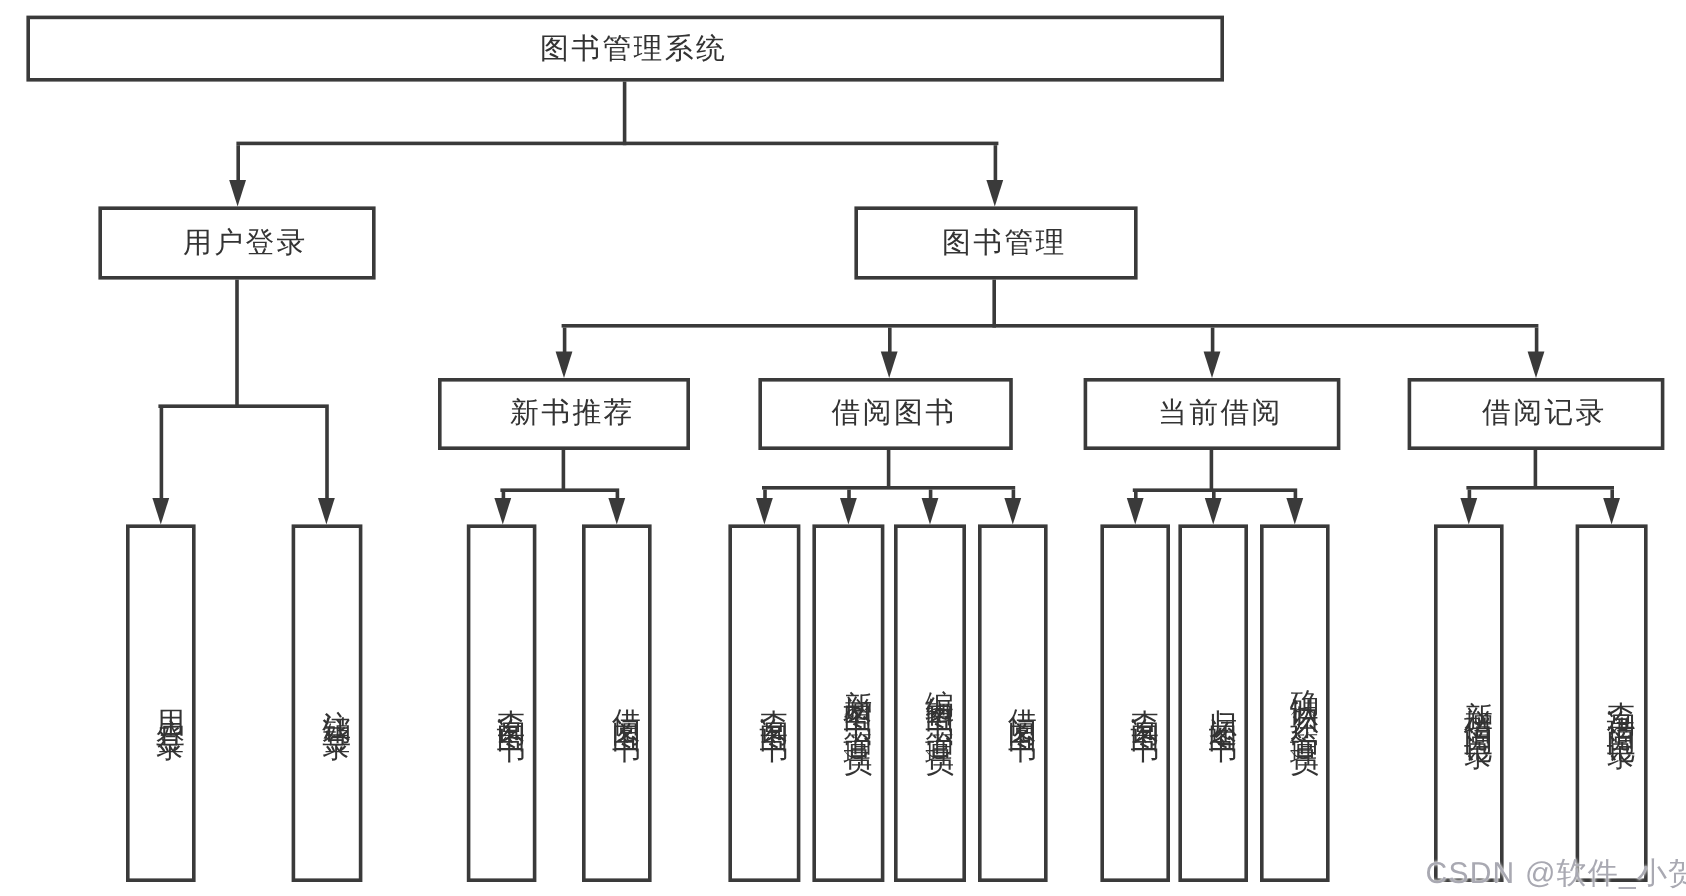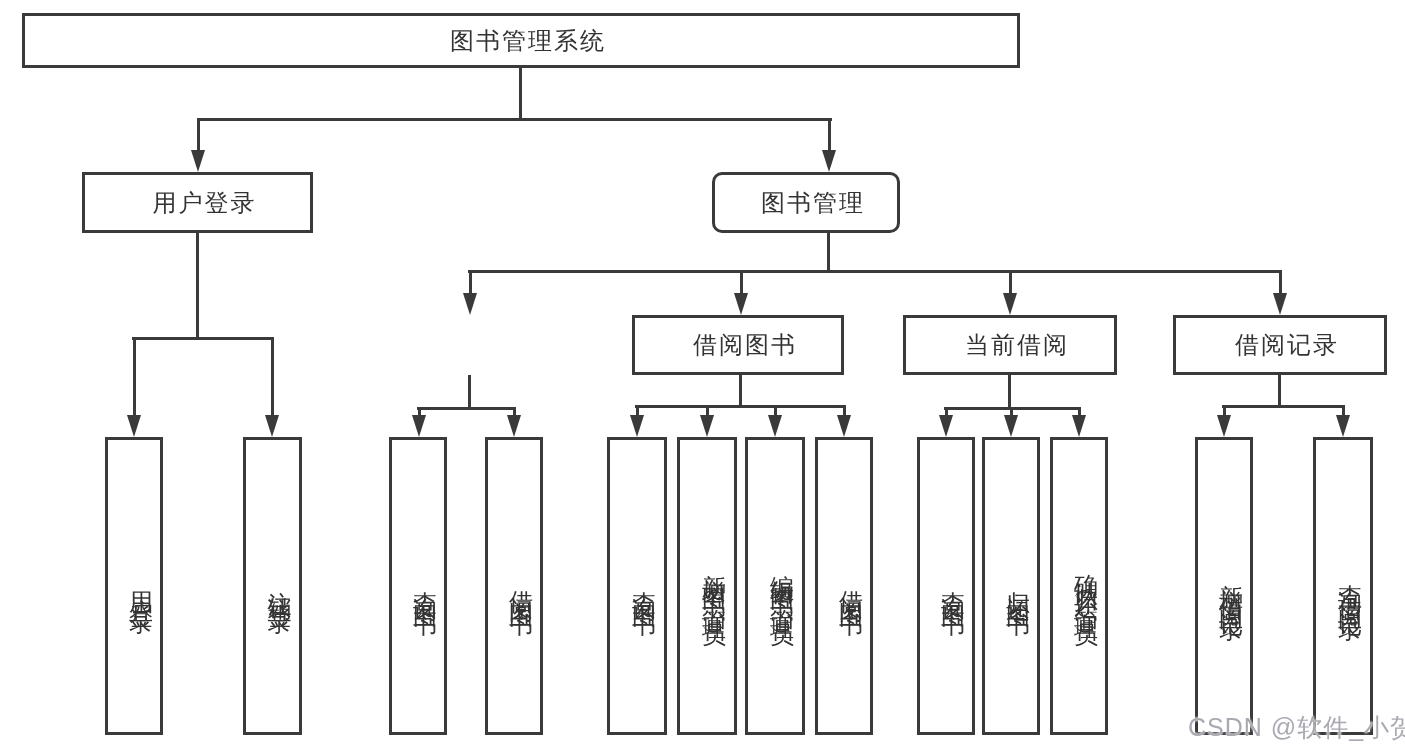--- a/index.html
+++ b/index.html
@@ -81,24 +81,27 @@
 
 <div class="canvas">
 
   <div class="box" style="left:22px;top:13px;width:998px;height:55px;">
     <span class="hlabel">图书管理系统</span>
   </div>
 
   <div class="box" style="left:82px;top:172px;width:231px;height:61px;">
     <span class="hlabel">用户登录</span>
   </div>
-  <div class="box" style="left:712px;top:172px;width:188px;height:61px;border-radius:10px;">
+  <div class="box" style="left:712px;top:172px;width:236px;height:61px;">
     <span class="hlabel">图书管理</span>
   </div>
 
+  <div class="box" style="left:365px;top:315px;width:210px;height:60px;">
+    <span class="hlabel">新书推荐</span>
+  </div>
   <div class="box" style="left:632px;top:315px;width:212px;height:60px;">
     <span class="hlabel">借阅图书</span>
   </div>
   <div class="box" style="left:1173px;top:315px;width:214px;height:60px;">
     <span class="hlabel">借阅记录</span>
   </div>
   <div class="box" style="left:903px;top:315px;width:214px;height:60px;">
     <span class="hlabel">当前借阅</span>
   </div>
 

